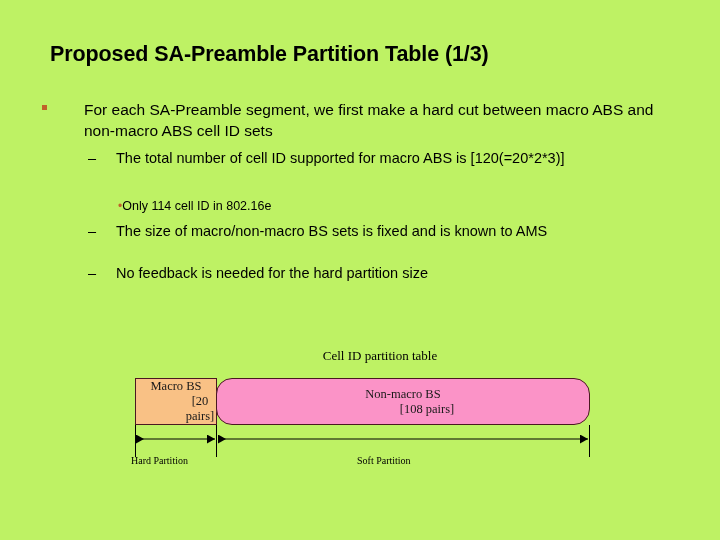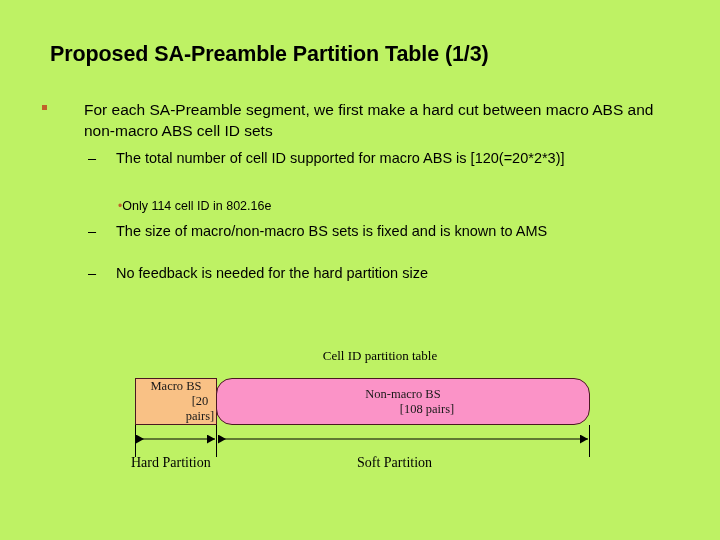--- a/index.html
+++ b/index.html
@@ -151,21 +151,21 @@
     width: 1px;
     background: #000000;
   }
   #tick-left  { left: 135px; top: 425px; height: 32px; }
   #tick-mid   { left: 216px; top: 425px; height: 32px; }
   #tick-right { left: 589px; top: 425px; height: 32px; }
 
   .arrow-label {
     position: absolute;
     font-family: "Liberation Serif", serif;
-    font-size: 14px;
+    font-size: 10px;
     color: #000000;
     white-space: nowrap;
   }
   #lbl-hard { left: 131px; top: 455px; }
   #lbl-soft { left: 357px; top: 455px; }
 </style>
 </head>
 <body>
 
 <div id="slide">

